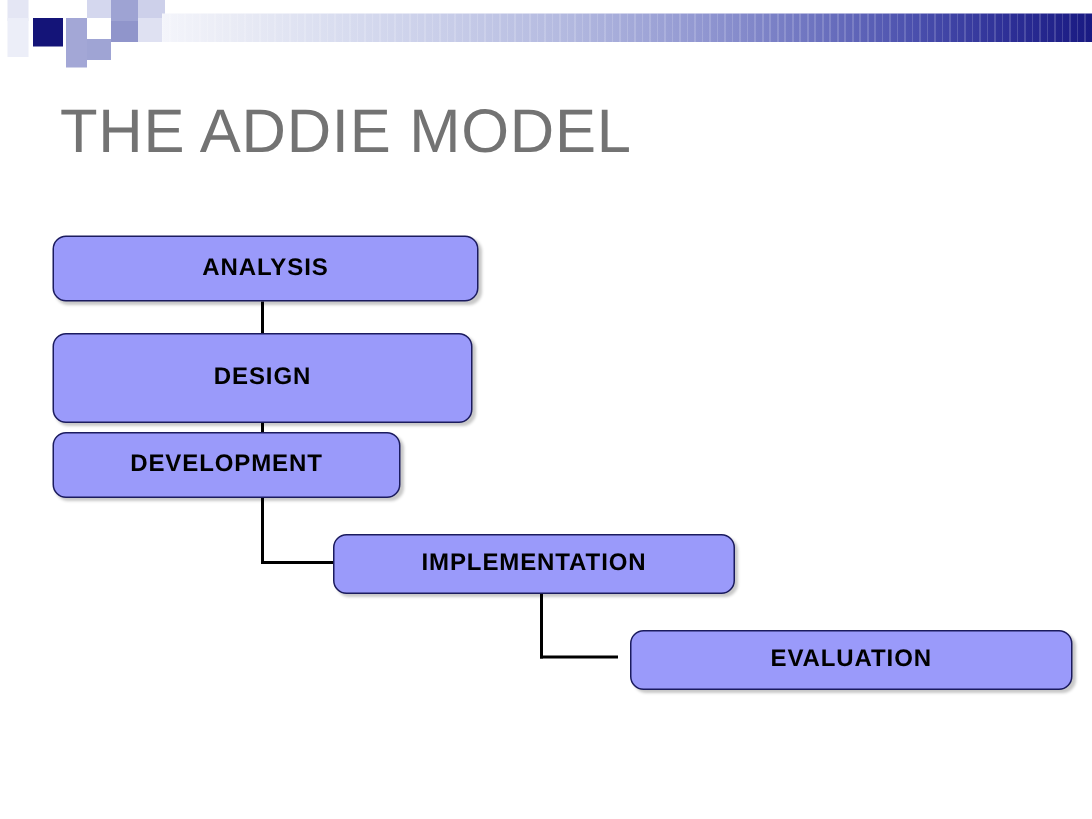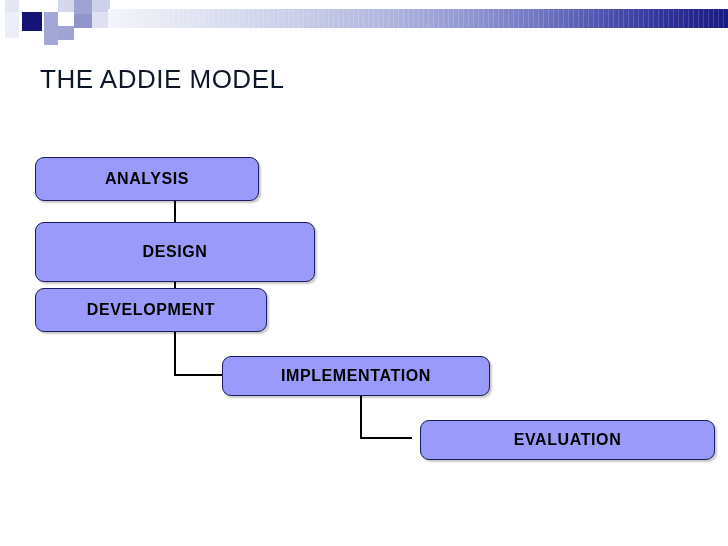--- a/index.html
+++ b/index.html
@@ -51,23 +51,23 @@
         rgba(255,255,255,0) 1px,
         rgba(255,255,255,0) 5px);
     pointer-events: none;
   }
 
   
   #title {
     position: absolute;
     left: 40px;
     top: 64px;
-    font-size: 26px;
+    font-size: 41px;
     font-weight: 400;
-    color: #0f172a;
+    color: #737373;
     letter-spacing: 0.5px;
     white-space: nowrap;
   }
 
   
   .line {
     position: absolute;
     background: #000000;
   }
   .line-v { width: 2px; }
@@ -119,21 +119,21 @@
   <div class="line line-v" style="left:174px; top:201px; height:30px;"></div>
 
   <div class="line line-v" style="left:174px; top:257px; height:40px;"></div>
 
   <div class="line line-v" style="left:174px; top:323px; height:53px;"></div>
   <div class="line line-h" style="left:174px; top:374px; width:52px;"></div>
 
   <div class="line line-v" style="left:360px; top:390px; height:49px;"></div>
   <div class="line line-h" style="left:360px; top:437px; width:52px;"></div>
 
-  <div class="box" style="left:35px; top:157px; width:224px; height:44px;">ANALYSIS</div>
+  <div class="box" style="left:35px; top:157px; width:284px; height:44px;">ANALYSIS</div>
 
   <div class="box" style="left:35px; top:222px; width:280px; height:60px;">DESIGN</div>
 
   <div class="box" style="left:35px; top:288px; width:232px; height:44px;">DEVELOPMENT</div>
 
   <div class="box" style="left:222px; top:356px; width:268px; height:40px;">IMPLEMENTATION</div>
 
   <div class="box" style="left:420px; top:420px; width:295px; height:40px;">EVALUATION</div>
 
 </div>

